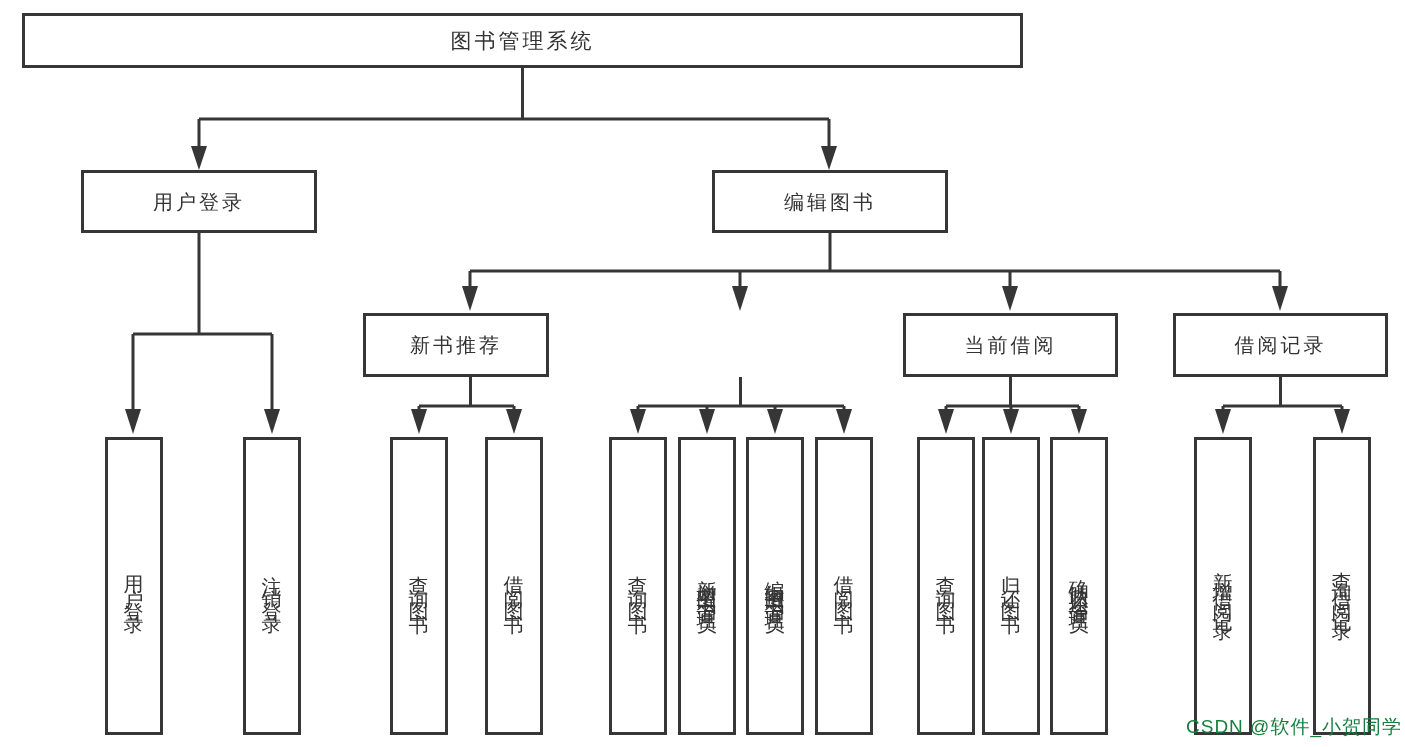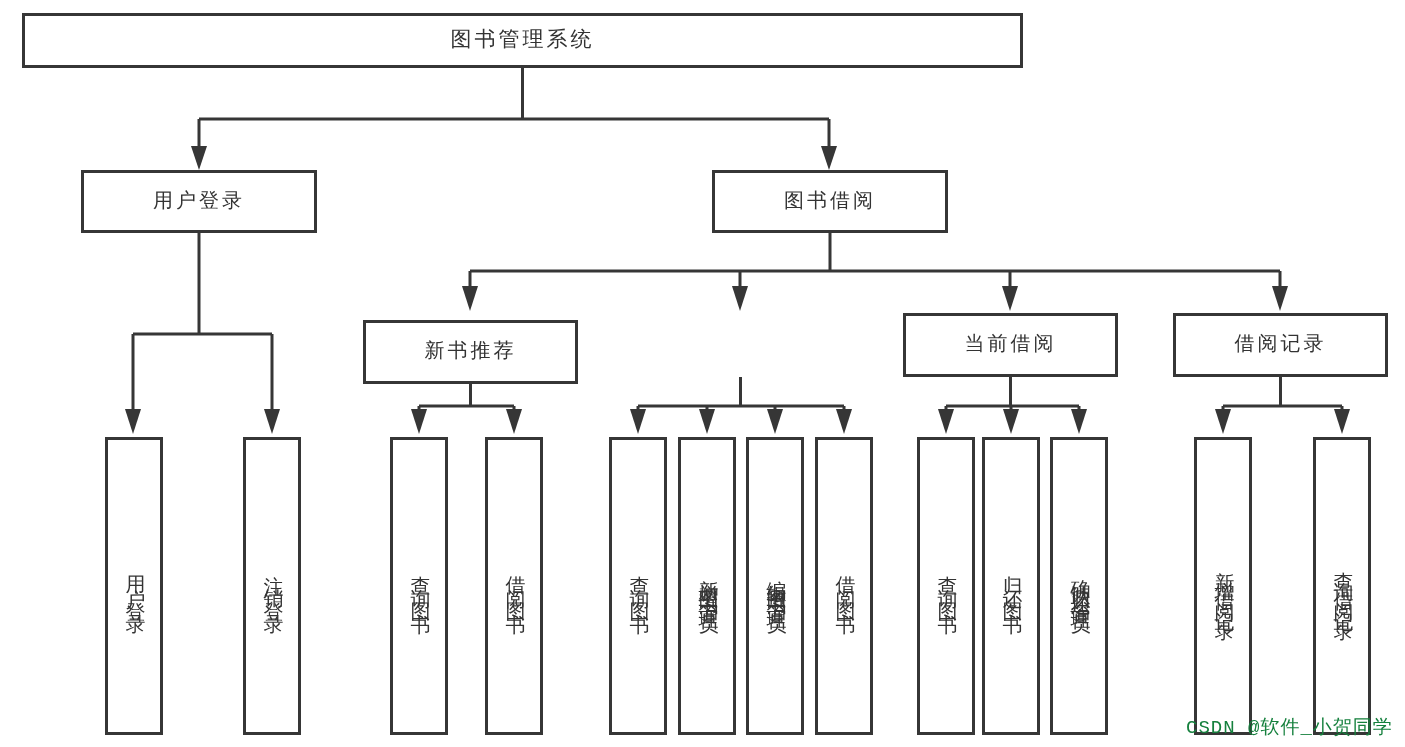--- a/index.html
+++ b/index.html
@@ -1,20 +1,20 @@
 <!DOCTYPE html>
 <html><head>
 <meta charset="utf-8">
 <style>
   html,body{margin:0;padding:0;background:#ffffff;}
   .canvas{
     position:relative;
     width:1405px;height:747px;
     background:#ffffff;
-    font-family:Liberation Mono, monospace;
+    font-family:Liberation Sans, sans-serif;
     overflow:hidden;
   }
   .connectors{position:absolute;left:0;top:0;width:1405px;height:747px;}
   .node{
     position:absolute;box-sizing:border-box;
     border:3px solid #363636;background:#ffffff;
     display:flex;align-items:center;justify-content:center;
     color:#333333;font-size:20px;letter-spacing:3px;
     text-align:center;line-height:1;
   }
@@ -82,23 +82,23 @@
     <g>
       <path d="M1280.5 377 V406 M1223 406 H1342 M1223 406 V410 M1342 406 V410"></path>
       <polygon fill="#363636" stroke="none" points="1215,409 1231,409 1223,434"></polygon>
       <polygon fill="#363636" stroke="none" points="1334,409 1350,409 1342,434"></polygon>
     </g>
   </svg>
 
   <div class="node root" style="left:22px;top:13px;width:1001px;height:55px;">图书管理系统</div>
 
   <div class="node" style="left:81px;top:170px;width:236px;height:63px;">用户登录</div>
-  <div class="node" style="left:712px;top:170px;width:236px;height:63px;">图书借阅</div>
+  <div class="node" style="left:712px;top:170px;width:236px;height:63px;">编辑图书</div>
 
-  <div class="node" style="left:363px;top:320px;width:215px;height:64px;">新书推荐</div>
+  <div class="node" style="left:363px;top:313px;width:186px;height:64px;">新书推荐</div>
   <div class="node" style="left:903px;top:313px;width:215px;height:64px;">当前借阅</div>
   <div class="node" style="left:1173px;top:313px;width:215px;height:64px;">借阅记录</div>
 
   <div class="node vnode" style="left:105px;top:437px;width:58px;height:298px;">用户登录</div>
   <div class="node vnode" style="left:243px;top:437px;width:58px;height:298px;">注销登录</div>
 
   <div class="node vnode" style="left:390px;top:437px;width:58px;height:298px;">查询图书</div>
   <div class="node vnode" style="left:485px;top:437px;width:58px;height:298px;">借阅图书</div>
 
   <div class="node vnode" style="left:609px;top:437px;width:58px;height:298px;">查询图书</div>

